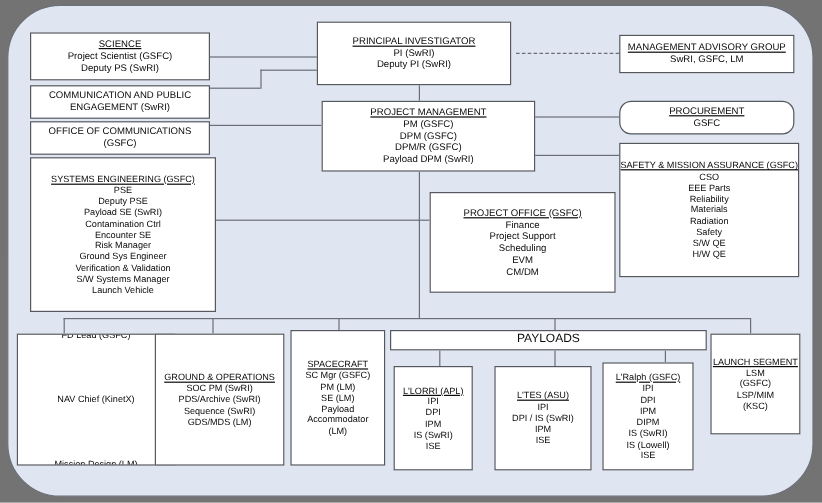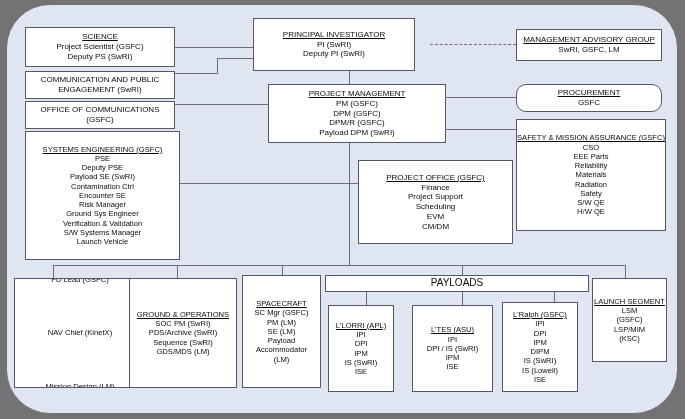--- a/index.html
+++ b/index.html
@@ -127,21 +127,21 @@
     <div class="line">Payload SE (SwRI)</div>
     <div class="line">Contamination Ctrl</div>
     <div class="line">Encounter SE</div>
     <div class="line">Risk Manager</div>
     <div class="line">Ground Sys Engineer</div>
     <div class="line">Verification &amp; Validation</div>
     <div class="line">S/W Systems Manager</div>
     <div class="line">Launch Vehicle</div>
   </div>
 
-  <div class="node" style="left:253px; top:18px; width:162px; height:53px; font-size:8px;align-items:center;">
+  <div class="node" style="left:264px; top:18px; width:162px; height:53px; font-size:8px;align-items:center;">
     <div class="title">PRINCIPAL  INVESTIGATOR</div>
     <div class="line">PI (SwRI)</div>
     <div class="line">Deputy PI (SwRI)</div>
   </div>
 
   <div class="node" style="left:268px; top:84px; width:178px; height:59px; font-size:8px;">
     <div class="title">PROJECT MANAGEMENT</div>
     <div class="line">PM (GSFC)</div>
     <div class="line">DPM (GSFC)</div>
     <div class="line">DPM/R (GSFC)</div>

